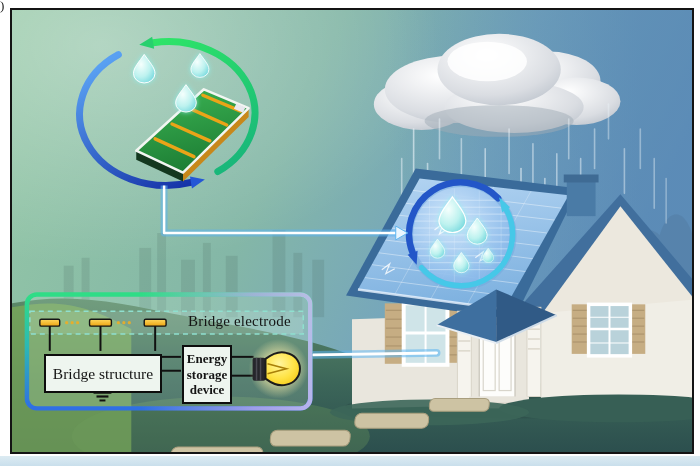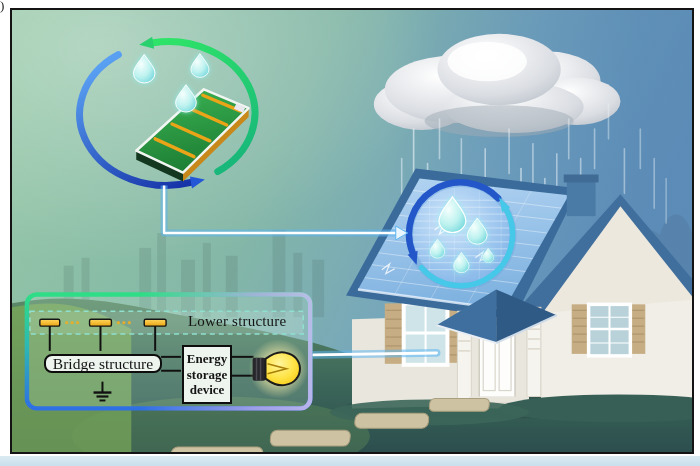--- a/index.html
+++ b/index.html
@@ -6,21 +6,21 @@
   .stage{position:relative;width:700px;height:466px;background:#ffffff;overflow:hidden;
          font-family:"Liberation Serif","DejaVu Serif",serif;}
   .corner-label{position:absolute;left:0;top:-2px;font-size:13px;color:#222;}
   .canvas{position:absolute;left:10px;top:8px;width:684px;height:446px;
           border:2px solid #141414;box-sizing:border-box;overflow:hidden;background:#8fc0a8;}
   .scene{position:absolute;left:0;top:0;width:100%;height:100%;display:block;}
   .ovl{position:absolute;color:#141414;}
   .ovl-lower{left:176px;top:303px;font-size:15px;letter-spacing:.2px;}
   .box-ovl{display:flex;align-items:center;justify-content:center;text-align:center;
            background:#eef5ef;border:2px solid #0d0d0d;box-sizing:border-box;}
-  .ovl-bridge{left:32px;top:344px;width:118px;height:19px;font-size:15.5px;border-radius:8px;}
+  .ovl-bridge{left:32px;top:344px;width:118px;height:39px;font-size:15.5px;}
   .ovl-energy{left:170px;top:335px;width:50px;height:59px;font-size:13px;line-height:1.22;font-weight:bold;}
   .bottom-strip{position:absolute;left:0;top:456px;width:700px;height:10px;
                 background:linear-gradient(180deg,#dcebf2,#c9dfec);}
 </style>
 </head>
 <body>
 
 <div class="stage">
   <div class="corner-label">)</div>
 
@@ -409,19 +409,19 @@
           <circle cx="268" cy="362" r="30" fill="url(#bulbHalo)"></circle>
           <rect x="242" y="351" width="13" height="23" rx="2" fill="#26262b"></rect>
           <line x1="246" y1="351" x2="246" y2="374" stroke="#4a4a52" stroke-width="1.5"></line>
           <line x1="250" y1="351" x2="250" y2="374" stroke="#4a4a52" stroke-width="1.5"></line>
           <path d="M255,352 C263,346 270,344 276,346 A16.2,16.2 0 0 1 276,378 C270,380 263,378 255,372 Z" fill="url(#bulbGrad)" stroke="#1b1b1b" stroke-width="2" stroke-linejoin="round"></path>
           <path d="M257,357 L276,362 L257,367" fill="none" stroke="#a87f08" stroke-width="1.6"></path>
         </g>
       </g>
     </svg>
 
-    <div class="ovl ovl-lower">Lower structure</div>
+    <div class="ovl ovl-lower">Bridge electrode</div>
     <div class="ovl box-ovl ovl-bridge">Bridge structure</div>
     <div class="ovl box-ovl ovl-energy">Energy storage device</div>
   </div>
 
   <div class="bottom-strip"></div>
 </div>
 
 </body></html>

